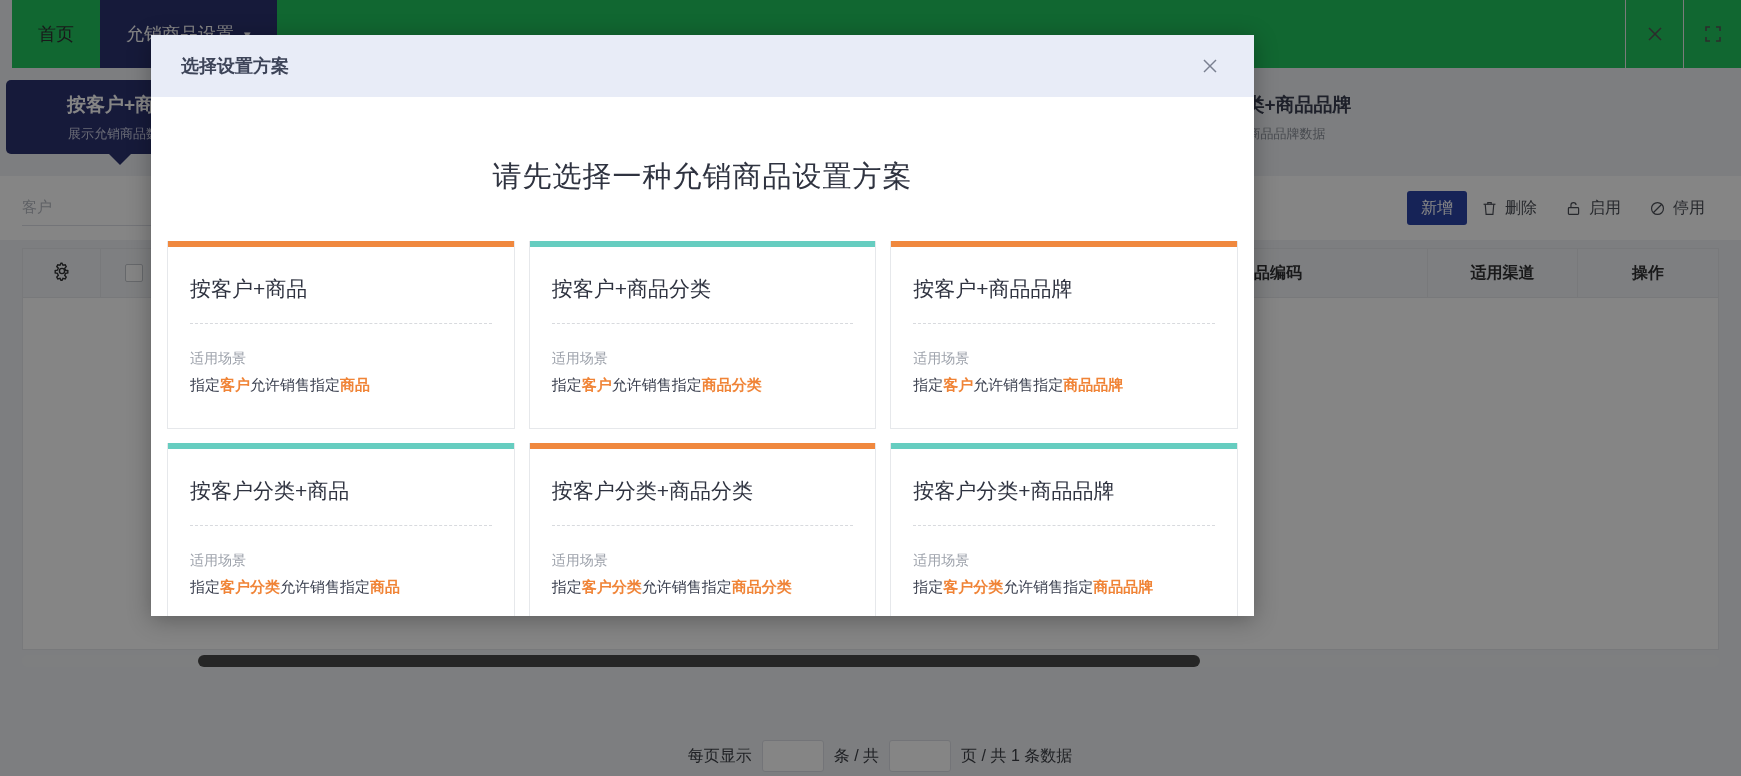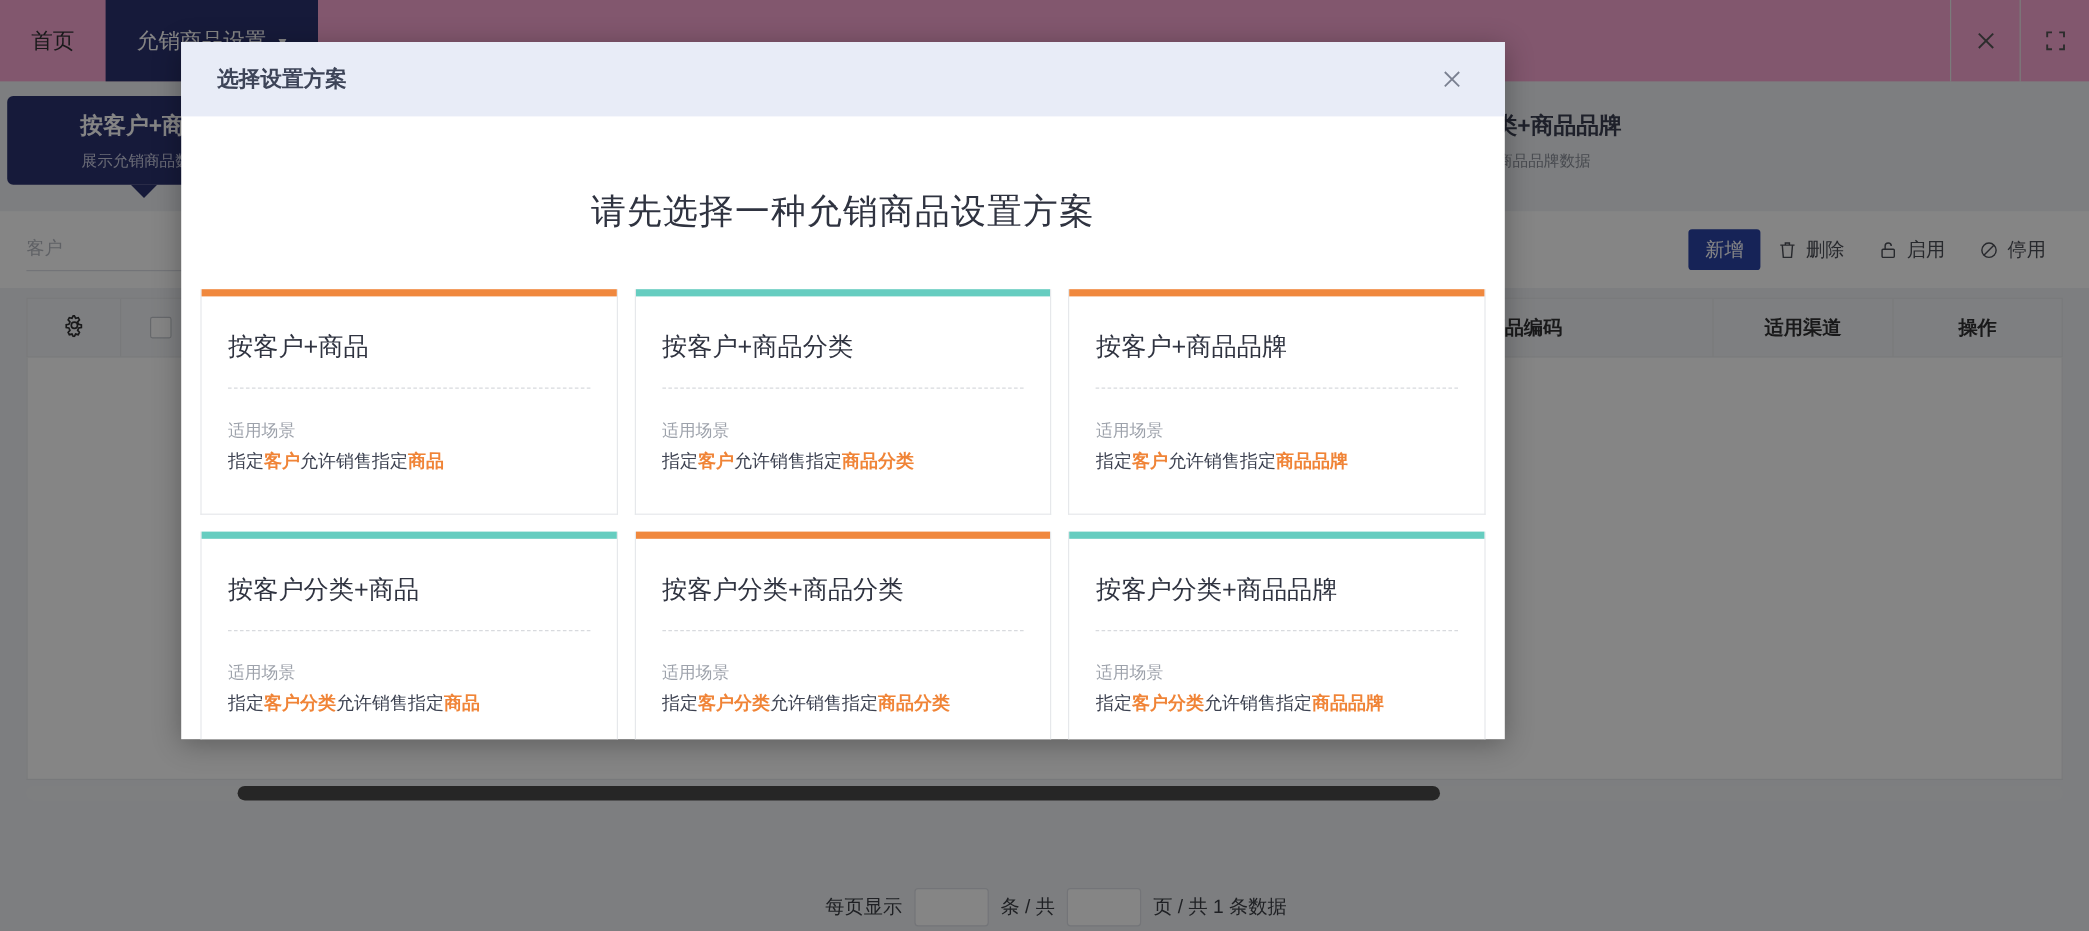--- a/index.html
+++ b/index.html
@@ -14,23 +14,23 @@
   
   #app-root {
     position: absolute;
     inset: 0;
     background: #f0f2f5;
   }
 
   
   .topbar {
     position: absolute;
-    top: 0; left: 0; right: 0;
+    top: 0; left: 12px; right: 0;
     height: 68px;
-    background: #f9a8d4;
+    background: #22c55e;
     display: flex;
     align-items: stretch;
   }
   .top-tab {
     display: flex;
     align-items: center;
     padding: 0 26px;
     font-size: 18px;
     color: #303133;
     white-space: nowrap;

